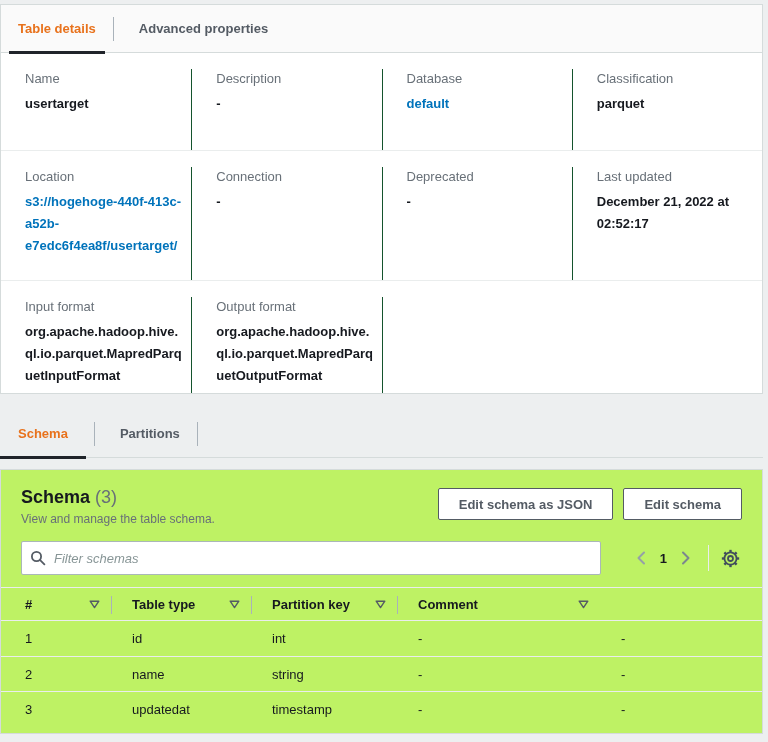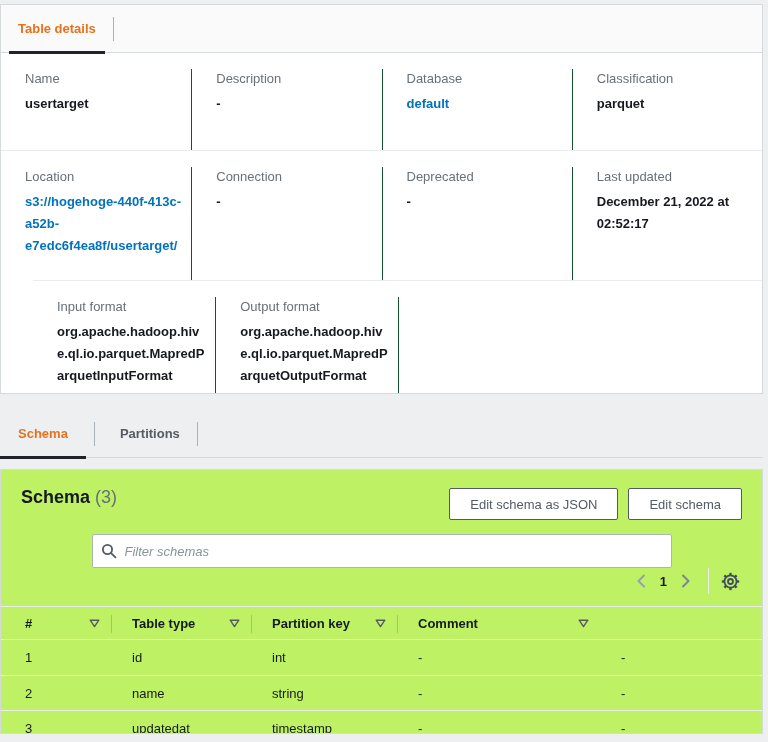--- a/index.html
+++ b/index.html
@@ -27,21 +27,21 @@
   .tab.active::after {
     content:""; position:absolute; left:0; right:0; bottom:-1px;
     height:3px; background:#20242a;
   }
   .tab-divider { width:1px; height:24px; background:#a9b2ba; margin:0 8px; }
 
   .drow { display:grid; grid-template-columns:repeat(4,1fr); padding-top:16px; }
   .drow + .drow { border-top:1px solid #eaeded; }
   .drow.h1 { height:97px; }
   .drow.h2 { height:130px; }
-  .drow.h3 { height:113px;margin-left:32px; }
+  .drow.h3 { height:113px; }
   .dcell { padding:0 8px 0 24px; }
   .dcell + .dcell { border-left:1px solid #14532d; }
   .dlabel { font-size:13px; line-height:20px; color:#687078; margin-bottom:4px; }
   .dvalue { font-size:13px; line-height:22px; color:#16191f;font-weight:bold; }
   .dvalue.link { color:#0073bb; cursor:pointer; }
   .wrap-hyphen { overflow-wrap:break-word; }
   .wrap-all { word-break:break-all; }
 
   
   .tabbar2 {
@@ -55,25 +55,25 @@
           border:1px solid #d5dbdb; overflow:hidden; }
   .card-header { display:flex; justify-content:space-between; align-items:flex-start;
                  padding:16px 20px 0; }
   .heading { margin:0; font-size:18px; line-height:22px; font-weight:700; color:#16191f; }
   .heading .count { font-weight:400; color:#687078; }
   .subtitle { margin:4px 0 0; font-size:12px; line-height:15px; color:#687078; }
   .actions { display:flex; gap:10px; padding-top:2px; }
   .btn {
     height:32px; padding:0 20px; background:#fff;
     border:1px solid #545b64; border-radius:2px;
-    font-family:inherit; font-size:13px; font-weight:400; color:#545b64; cursor:pointer;
+    font-family:inherit; font-size:13px; font-weight:700; color:#545b64; cursor:pointer;
     white-space:nowrap;
   }
 
-  .filter-row { display:flex; align-items:center; padding:14px 20px 0;flex-direction:column; }
+  .filter-row { display:flex; align-items:center; padding:14px 20px 0; }
   .search-box { position:relative; width:580px; }
   .search-box input {
     width:100%; height:34px; border:1px solid #aab7b8; border-radius:2px;
     padding:0 8px 0 32px; font-family:inherit; font-size:13px; color:#16191f;
     outline:none; background:#fff;
   }
   .search-box input::placeholder { font-style:italic; color:#879596; }
   .search-ic { position:absolute; left:9px; top:9px; line-height:0; }
   .pagination { margin-left:auto; display:flex; align-items:center; }
   .page-btn { background:none; border:none; padding:4px 5px; cursor:pointer; line-height:0; }
@@ -104,20 +104,21 @@
 </style>
 </head>
 <body>
 
 <div class="wrap">
 
   <div class="panel-top">
     <div class="tabbar">
       <div class="tab active">Table details</div>
       <div class="tab-divider"></div>
+      <div class="tab">Advanced properties</div>
     </div>
 
     <div class="drow h1">
       <div class="dcell">
         <div class="dlabel">Name</div>
         <div class="dvalue">usertarget</div>
       </div>
       <div class="dcell">
         <div class="dlabel">Description</div>
         <div class="dvalue">-</div>
@@ -174,20 +175,21 @@
     <div class="tab-divider"></div>
   </div>
 
   <div class="card">
     <div class="card-header">
       <div>
         <h2 class="heading">
           <span>Schema</span>
           <span class="count">(3)</span>
         </h2>
+        <p class="subtitle">View and manage the table schema.</p>
       </div>
       <div class="actions">
         <button class="btn">Edit schema as JSON</button>
         <button class="btn">Edit schema</button>
       </div>
     </div>
 
     <div class="filter-row">
       <div class="search-box">
         <span class="search-ic">

